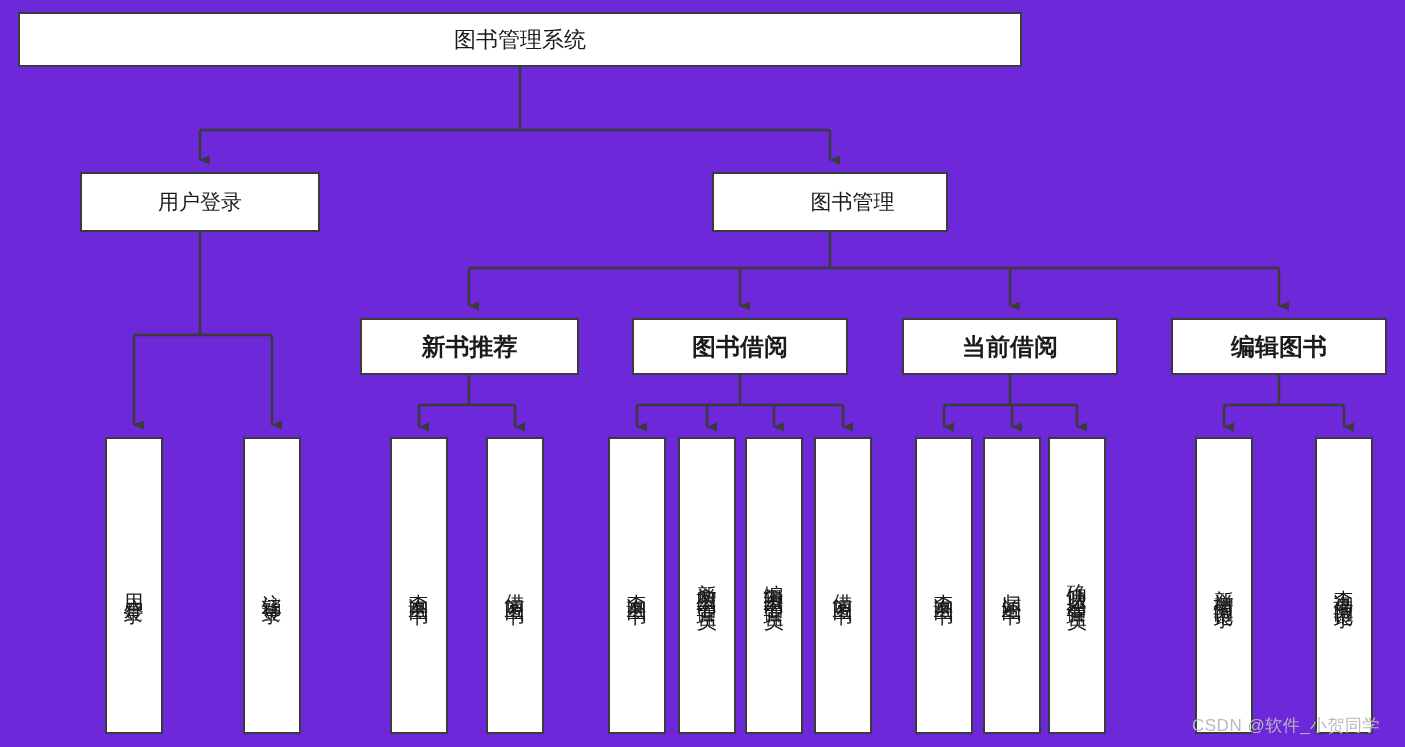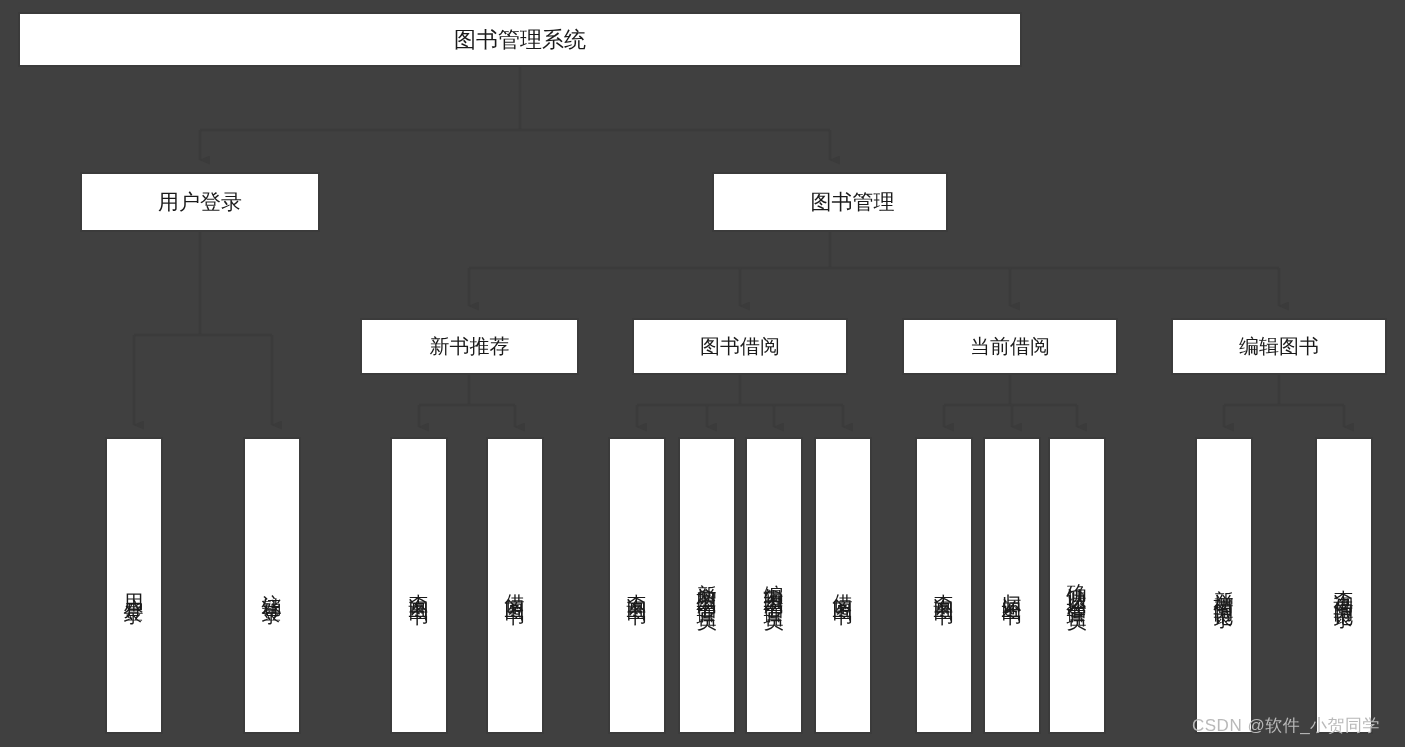--- a/index.html
+++ b/index.html
@@ -7,21 +7,21 @@
     padding: 0;
     background: #ffffff;
   }
   body {
     font-family: "Liberation Sans", "DejaVu Sans", sans-serif;
   }
   #diagram-root {
     position: relative;
     width: 1405px;
     height: 747px;
-    background: #404040;
+    background: #6d28d9;
     overflow: hidden;
   }
   svg.wires {
     position: absolute;
     left: 0;
     top: 0;
     width: 1405px;
     height: 747px;
     pointer-events: none;
   }
@@ -32,21 +32,21 @@
     background: #ffffff;
     display: flex;
     align-items: center;
     justify-content: center;
     text-align: center;
     color: #1a1a1a;
     overflow: hidden;
   }
   .node.root      { font-size: 22px; }
   .node.level2    { font-size: 21px; }
-  .node.level3    { font-size: 20px; }
+  .node.level3    { font-size: 24px; font-weight: bold; }
   .node.leaf      { font-size: 20px; }
   .leaf-label {
     writing-mode: vertical-rl;
     text-orientation: upright;
     letter-spacing: 4px;
     line-height: 1;
     white-space: nowrap;
     display: block;
   }
   .h-label {

